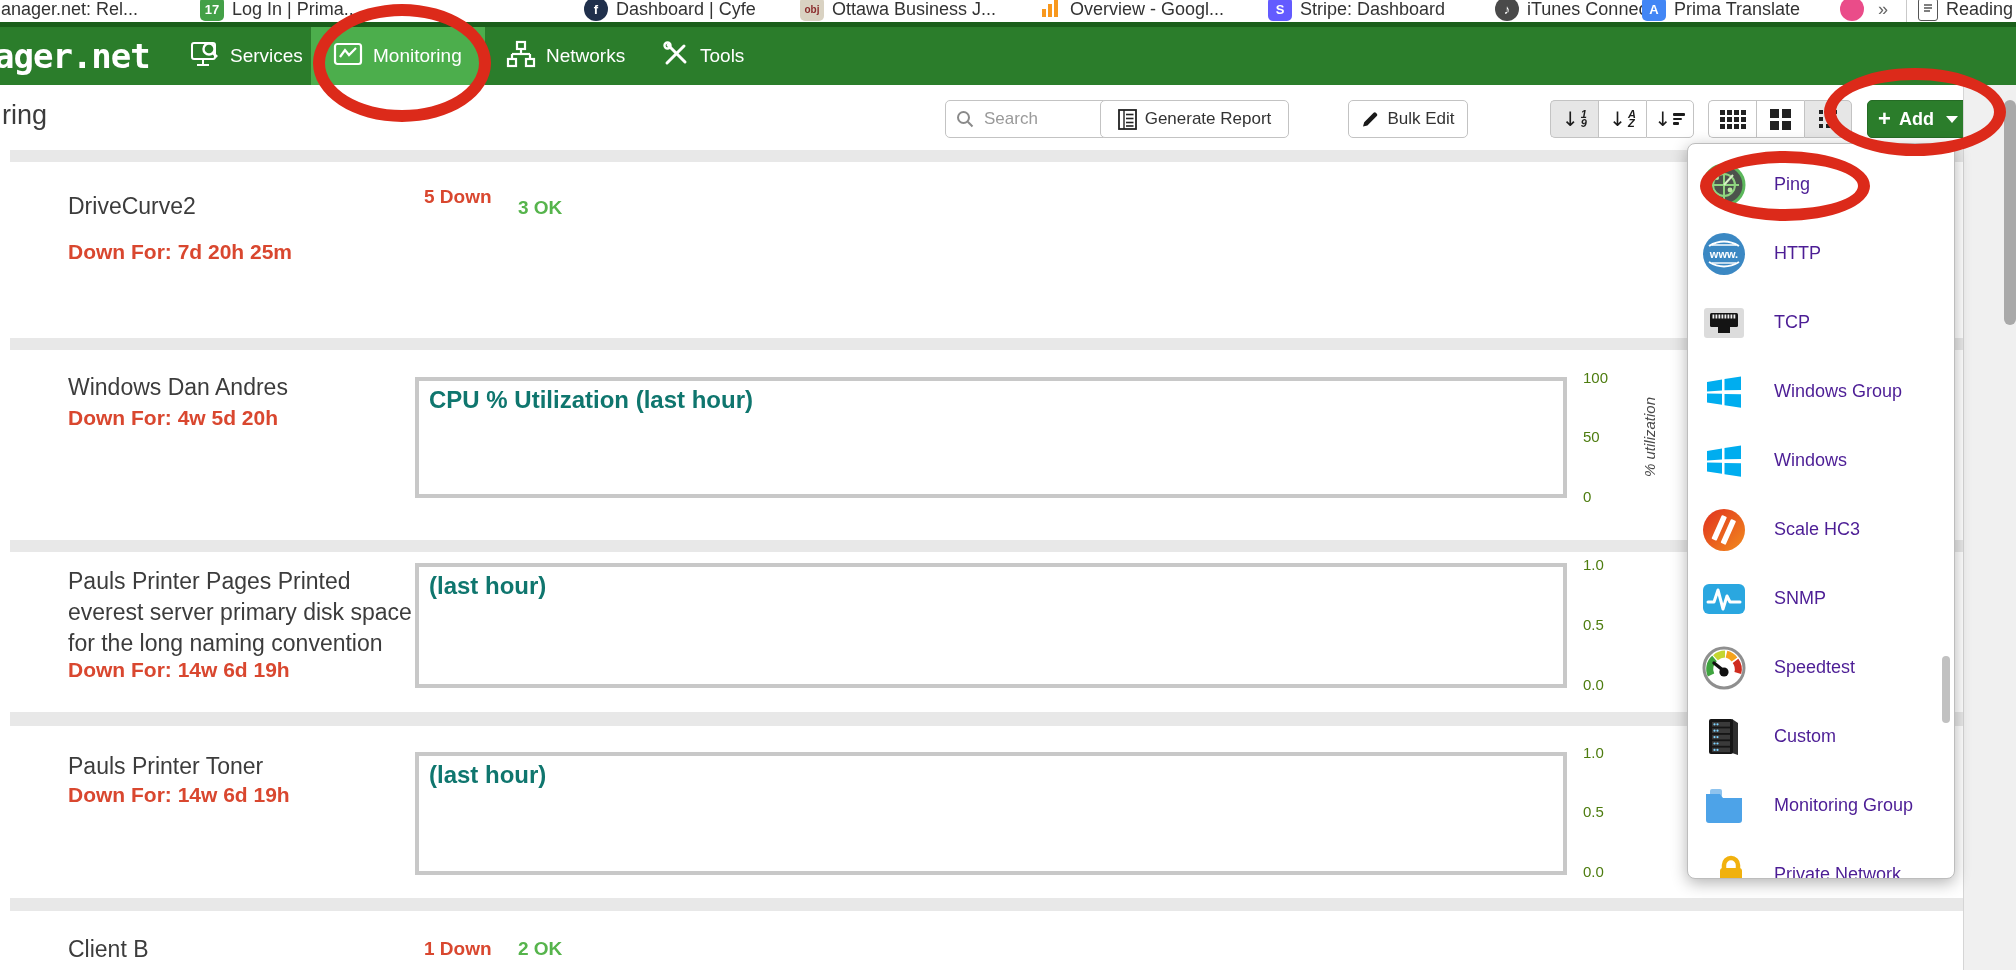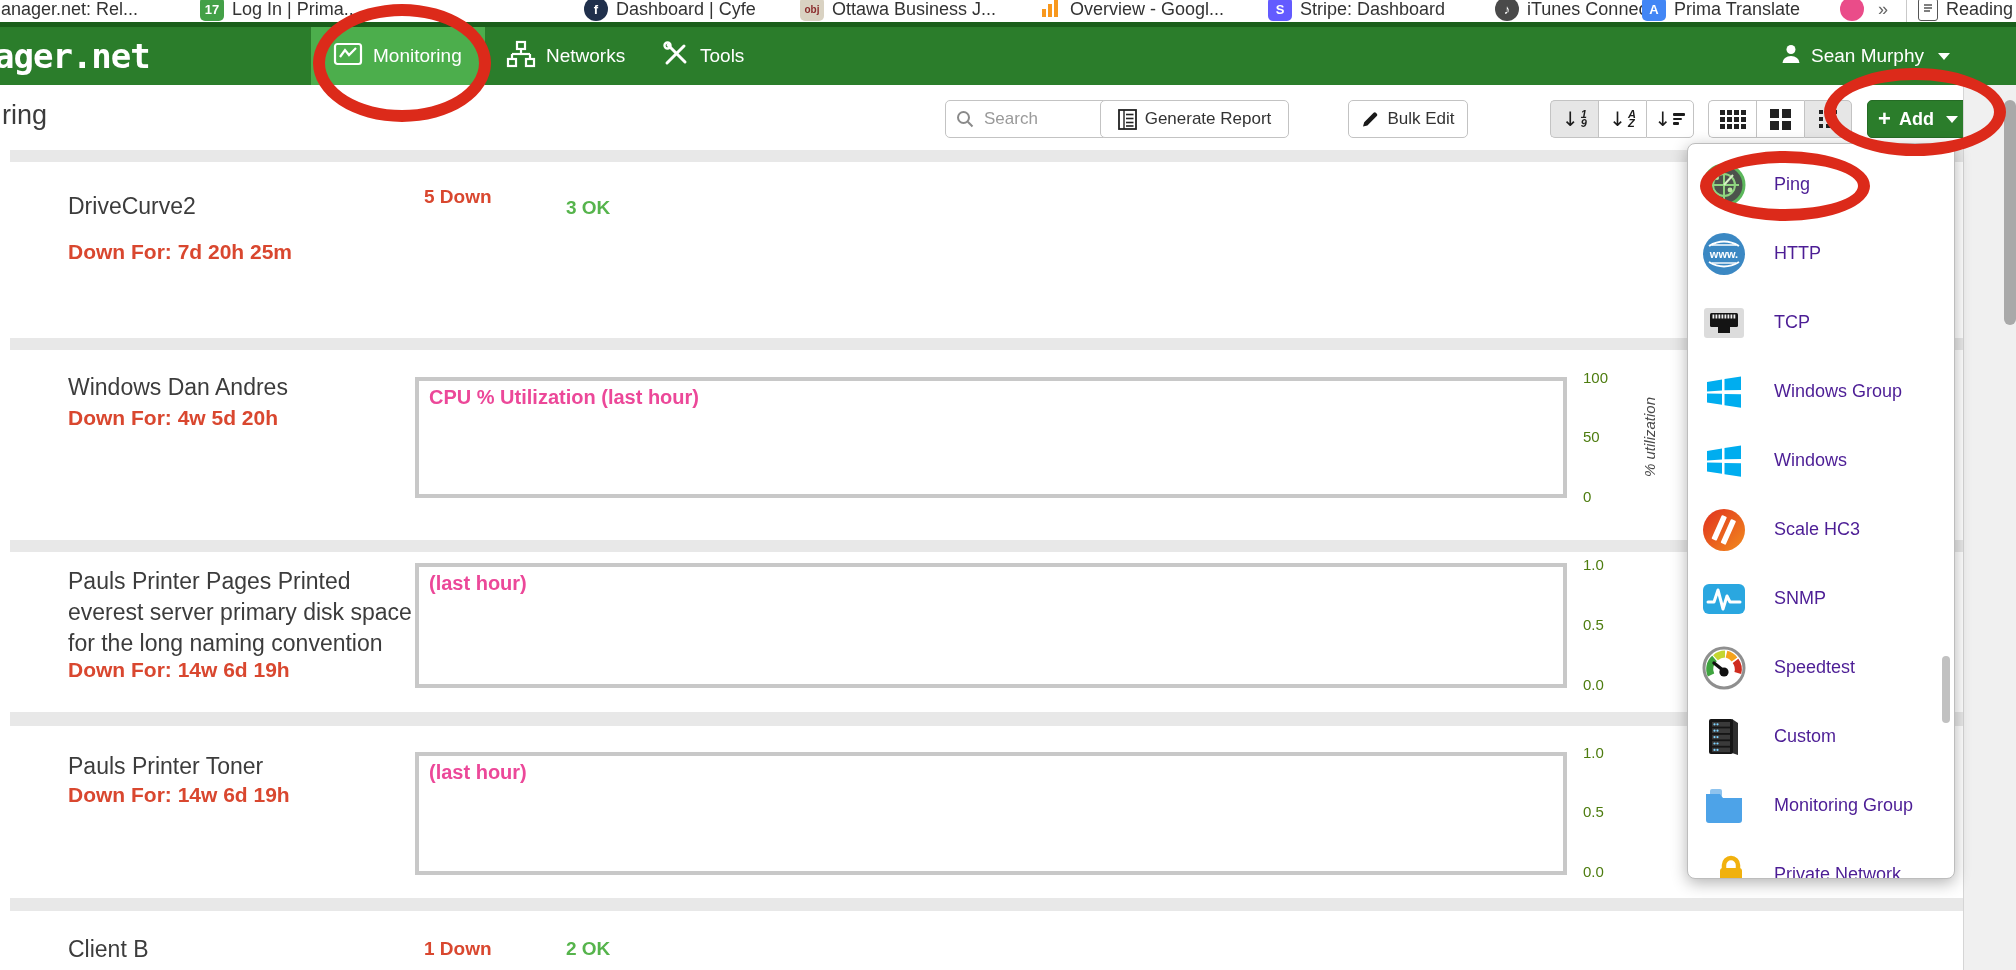--- a/index.html
+++ b/index.html
@@ -58,24 +58,24 @@
   .listI{display:flex;flex-direction:column;gap:3px;}
   .listI .r{display:flex;gap:3px;align-items:center;}
   .listI .d{width:4px;height:4px;background:#222;}
   .listI .b{width:11px;height:4px;background:#222;}
 
   
   .sep{position:absolute;left:10px;width:1953px;background:#e8e8e8;}
   .rowtitle{position:absolute;left:68px;font-size:23px;color:#3c3c3c;line-height:31px;}
   .downfor{position:absolute;left:68px;font-size:21px;font-weight:bold;color:#d9472f;}
   .stDown{position:absolute;left:424px;font-size:19px;font-weight:bold;color:#d9472f;}
-  .stOk{position:absolute;left:518px;font-size:19px;font-weight:bold;color:#56b44c;margin-left:48px;}
+  .stOk{position:absolute;left:518px;font-size:19px;font-weight:bold;color:#56b44c;}
   .chartbox{position:absolute;left:415px;width:1152px;box-sizing:border-box;
             border:4px solid #c8c8c8;background:#fff;}
-  .charttitle{position:absolute;left:10px;top:5px;font-size:20px;font-weight:bold;color:#ec4899;}
+  .charttitle{position:absolute;left:10px;top:5px;font-size:24px;font-weight:bold;color:#0f766e;}
   .tick{position:absolute;left:1583px;font-size:15px;color:#4d7c0f;}
   .ylabel{position:absolute;left:1638px;width:22px;height:170px;display:flex;align-items:center;justify-content:center;}
   .ylabel span{writing-mode:vertical-rl;transform:rotate(180deg);font-style:italic;font-size:15px;color:#4a4a4a;}
 
   
   #dropdown{left:1687px;top:143px;width:268px;height:736px;background:#fff;border:1px solid #bdbdbd;
             border-radius:8px;box-shadow:0 4px 16px rgba(0,0,0,.3);overflow:hidden;z-index:20;padding-top:6px;box-sizing:border-box;}
   .mitem{height:69px;display:flex;align-items:center;padding-left:14px;gap:28px;cursor:pointer;}
   .mitem .micon{width:44px;height:44px;flex:0 0 auto;}
   .mitem .mlabel{font-size:18px;color:#4c1d95;}
@@ -145,20 +145,32 @@
         </svg>
     </span>
     <span>Reading List</span>
   </div>
 </div>
 
 <div id="nav" class="abs">
   <div class="topline"></div>
   <div class="logo">ager.net</div>
 
+  <div class="navitem" style="left:168px">
+    <span>
+      <svg width="30" height="28" viewBox="0 0 30 28" fill="none" stroke="#fff" stroke-width="2">
+        <rect x="2" y="3" width="23" height="16" rx="2"></rect>
+          <line x1="13" y1="19" x2="13" y2="24"></line>
+          <line x1="7" y1="25" x2="19" y2="25"></line>
+        <circle cx="19" cy="9" r="5.5" stroke-width="2.4"></circle>
+          <line x1="23" y1="13" x2="27" y2="17" stroke-width="2.6"></line>
+      </svg>
+    </span>
+    <span>Services</span>
+  </div>
 
   <div class="navitem active" style="left:311px;width:130px">
     <span>
       <svg width="30" height="26" viewBox="0 0 30 26" fill="none" stroke="#fff" stroke-width="2.2">
         <rect x="2" y="3" width="26" height="20" rx="2.5"></rect>
         <polyline points="7,16 12,9 16,14 23,7"></polyline>
       </svg>
     </span>
     <span>Monitoring</span>
   </div>
@@ -182,30 +194,20 @@
     <span>
       <svg width="28" height="28" viewBox="0 0 28 28" fill="none" stroke="#fff" stroke-width="3" stroke-linecap="round">
         <line x1="5" y1="23" x2="22" y2="6"></line>
           <line x1="6" y1="5" x2="23" y2="22"></line>
         <circle cx="5.5" cy="5.5" r="3" stroke-width="2.4"></circle>
       </svg>
     </span>
     <span>Tools</span>
   </div>
 
-  <div class="navuser">
-    <span>
-      <svg width="20" height="20" viewBox="0 0 20 20" fill="#fff">
-        <circle cx="10" cy="5.5" r="4.5"></circle>
-          <path d="M1.5 19 a8.5 7 0 0 1 17 0 Z"></path>
-      </svg>
-    </span>
-    <span>Sean Murphy</span>
-    <span class="caret"></span>
-  </div>
 </div>
 
 <div id="toolbar" class="abs"></div>
 <div class="heading">ring</div>
 
 <div id="searchbox">
   <svg width="18" height="18" viewBox="0 0 18 18" fill="none" stroke="#8a8a8a" stroke-width="2">
     <circle cx="7.5" cy="7.5" r="5.5"></circle>
       <line x1="11.8" y1="11.8" x2="16.5" y2="16.5"></line>
   </svg>

